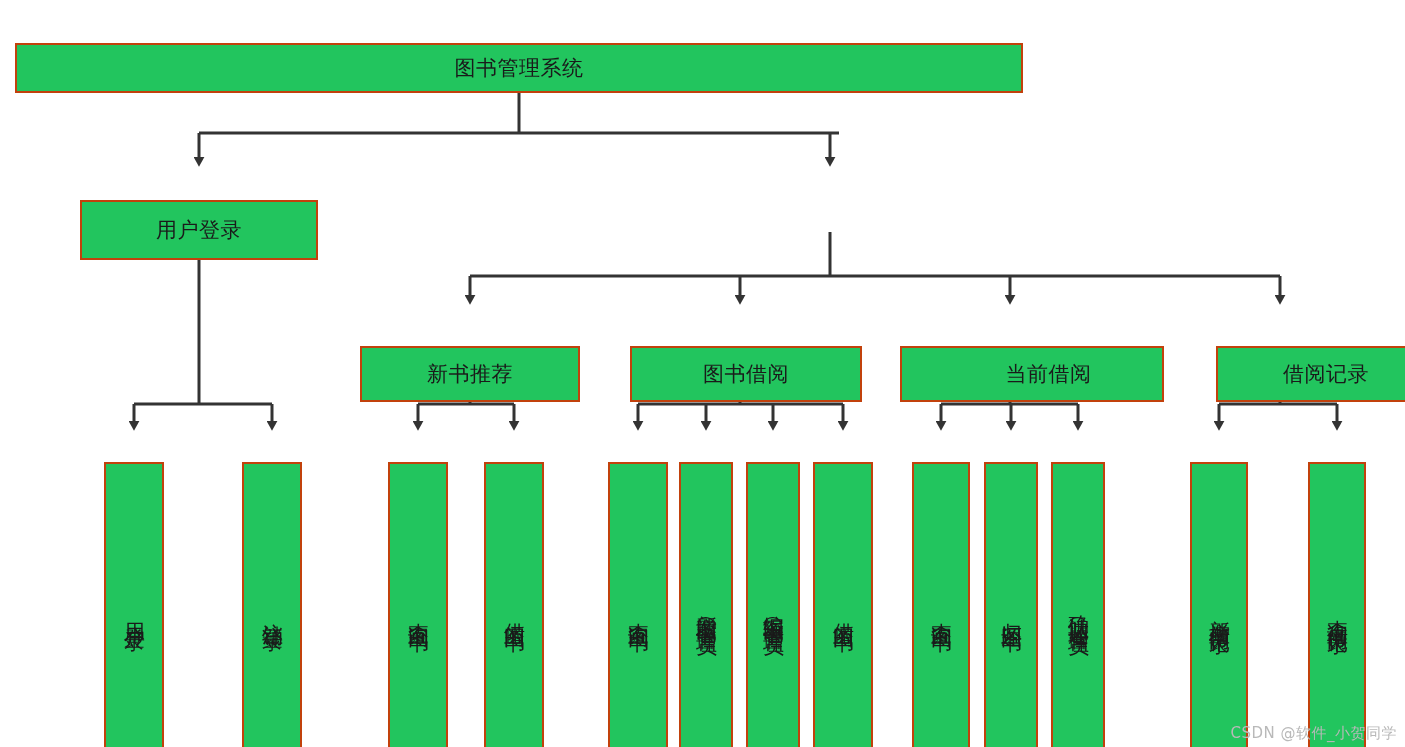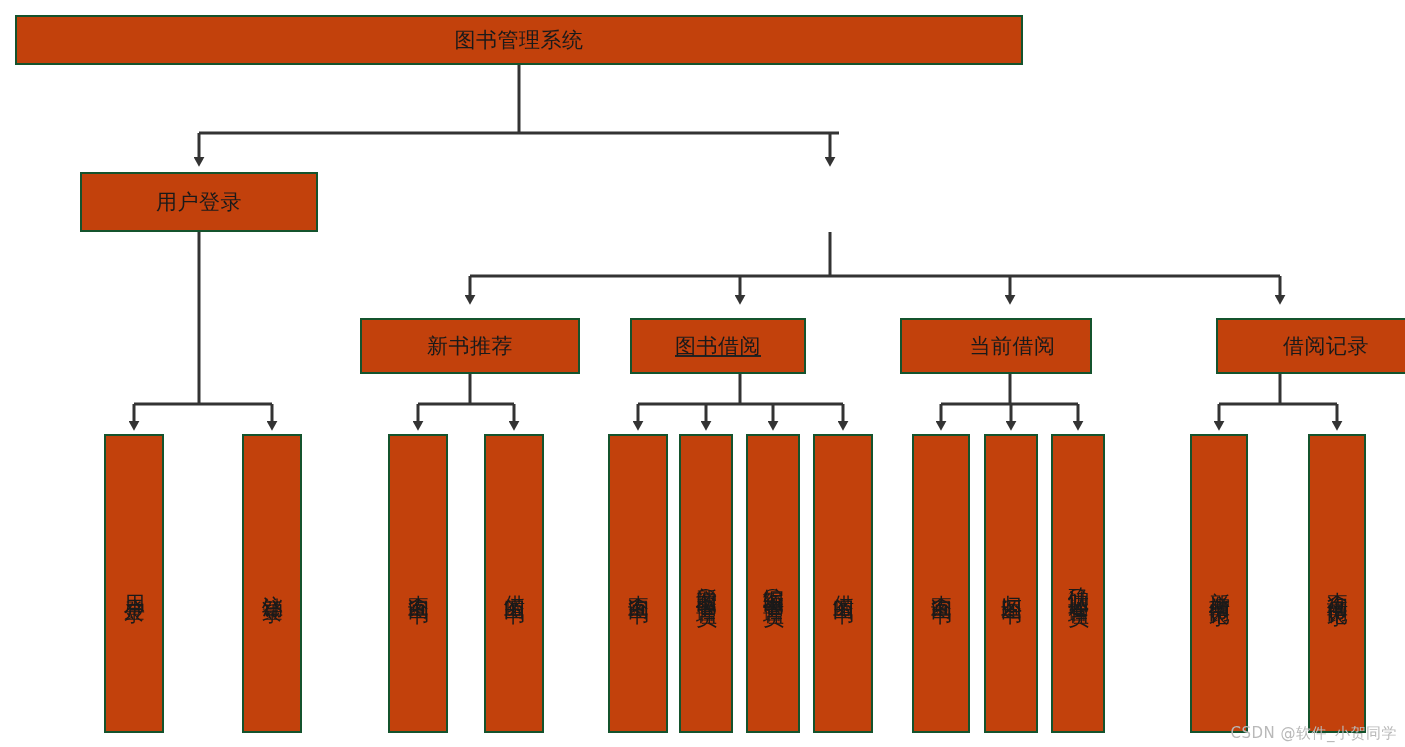--- a/index.html
+++ b/index.html
@@ -21,26 +21,27 @@
     position: absolute;
     left: 0;
     top: 0;
     width: 1405px;
     height: 747px;
     pointer-events: none;
   }
   .node {
     position: absolute;
     box-sizing: border-box;
-    background: #c2410c;
-    border: 2px solid #14532d;
+    background: #22c55e;
+    border: 2px solid #c2410c;
     display: flex;
     align-items: center;
     justify-content: center;
     color: #222222;
+    margin-top: 28px;
   }
   .node .label {
     font-size: 21px;
     line-height: 1.25;
     letter-spacing: 0.5px;
     white-space: nowrap;
     color: #1a1a1a;
   }
   .node.vertical {
     align-items: center;
@@ -125,24 +126,24 @@
     <span class="label">图书管理系统</span>
   </div>
 
   <div class="node" style="left:80px; top:172px; width:238px; height:60px;">
     <span class="label">用户登录</span>
   </div>
 
   <div class="node" style="left:360px; top:318px; width:220px; height:56px;justify-content:center;">
     <span class="label">新书推荐</span>
   </div>
-  <div class="node" style="left:630px; top:318px; width:176px; height:56px;text-decoration:underline;">
+  <div class="node" style="left:630px; top:318px; width:232px; height:56px;">
     <span class="label">图书借阅</span>
   </div>
-  <div class="node" style="left:900px; top:318px; width:192px; height:56px;padding-left:33px;">
+  <div class="node" style="left:900px; top:318px; width:264px; height:56px;padding-left:33px;">
     <span class="label">当前借阅</span>
   </div>
   <div class="node" style="left:1216px; top:318px; width:220px; height:56px;">
     <span class="label">借阅记录</span>
   </div>
 
   <div class="node vertical" style="left:104px; top:434px; width:60px; height:299px;">
     <span class="label">用户登录</span>
   </div>
   <div class="node vertical" style="left:242px; top:434px; width:60px; height:299px;">

